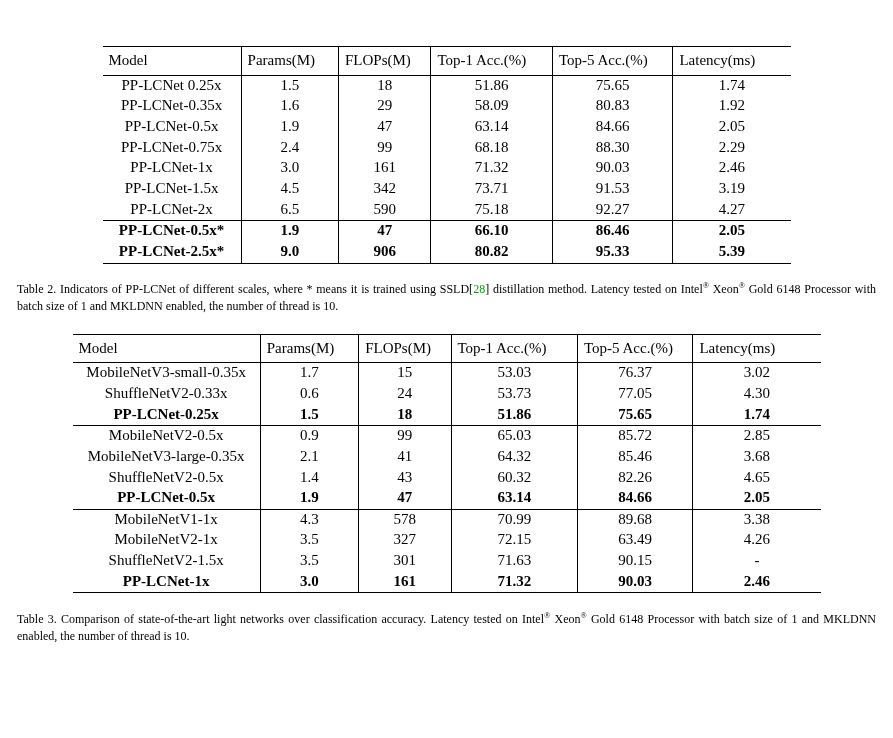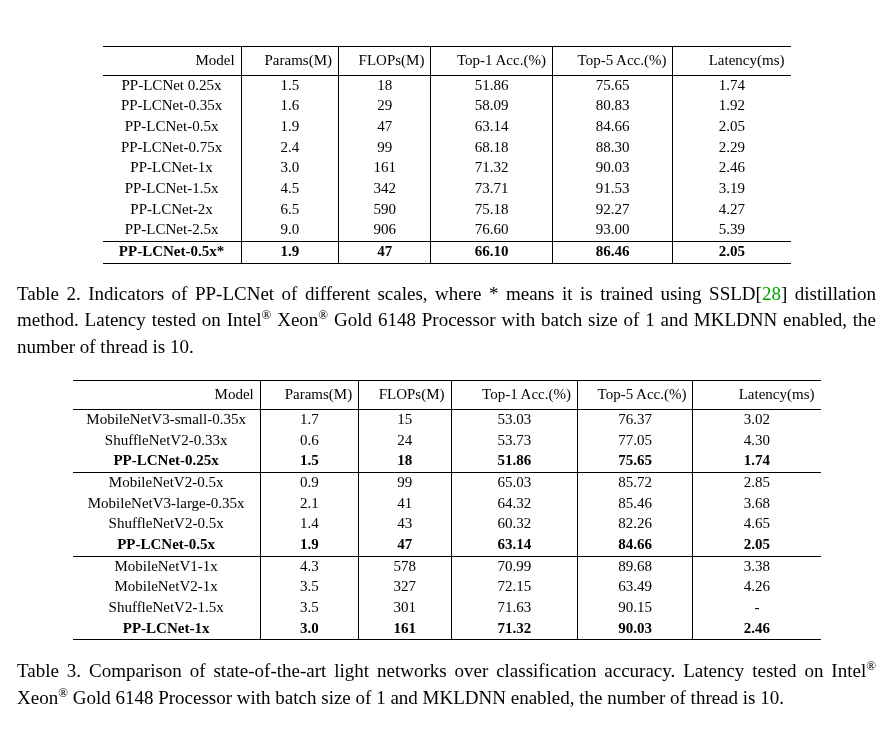--- a/index.html
+++ b/index.html
@@ -24,21 +24,21 @@
     font-size: 15px;
     border-top: 1.2px solid #000;
     border-bottom: 1.2px solid #000;
   }
   #table2 { width: 688px; }
   #table3 { width: 748px; }
   thead tr { border-bottom: 1.2px solid #000; }
   th {
     font-weight: normal;
     padding: 4px 6px 5px 6px;
-    text-align: right;
+    text-align: left;
     line-height: 1.25;
     font-family: Liberation Serif, serif;
   }
   td {
     padding: 0px 6px 1px 6px;
     text-align: center;
     line-height: 1.31;
   }
   th + th, td + td { border-left: 1px solid #000; }
   tr.group-start { border-top: 1.1px solid #000; margin-top: 43px; }
@@ -53,21 +53,21 @@
 
   #table3 th:nth-child(1){ width: 187px; }
   #table3 th:nth-child(2){ width: 98px; }
   #table3 th:nth-child(3){ width: 92px; }
   #table3 th:nth-child(4){ width: 126px; }
   #table3 th:nth-child(5){ width: 115px; }
   #table3 th:nth-child(6){ width: 127px; }
 
   .caption {
     margin: 17px 17px 0 17px;
-    font-size: 19px;
+    font-size: 12px;
     line-height: 1.42;
     text-align: justify;
   }
   #caption3 { margin-top: 18px; }
   #table3 { margin-top: 19px; }
   .cite { color: var(--cite-color, #00a000); }
   .sup {
     font-size: 0.68em;
     vertical-align: super;
     line-height: 0;
@@ -139,35 +139,35 @@
           <td>3.19</td>
         </tr>
         <tr>
           <td>PP-LCNet-2x</td>
           <td>6.5</td>
           <td>590</td>
           <td>75.18</td>
           <td>92.27</td>
           <td>4.27</td>
         </tr>
-        <tr>
-          <td>PP-LCNet-2.5x</td>
-          <td>9.0</td>
-          <td>906</td>
-          <td>76.60</td>
-          <td>93.00</td>
-          <td>5.39</td>
-        </tr>
         <tr class="bold group-start">
           <td>PP-LCNet-0.5x*</td>
           <td>1.9</td>
           <td>47</td>
           <td>66.10</td>
           <td>86.46</td>
           <td>2.05</td>
+        </tr>
+        <tr class="bold">
+          <td>PP-LCNet-2.5x*</td>
+          <td>9.0</td>
+          <td>906</td>
+          <td>80.82</td>
+          <td>95.33</td>
+          <td>5.39</td>
         </tr>
       </tbody>
   </table>
 
   <p class="caption" id="caption2"><span>Table 2. Indicators of PP-LCNet of different scales, where * means it is trained using SSLD[</span><span class="cite">28</span><span>] distillation method. Latency tested on Intel</span><span class="sup">®</span><span> Xeon</span><span class="sup">®</span><span> Gold 6148 Processor with batch size of 1 and MKLDNN enabled, the number of thread is 10.</span></p>
 
   <table id="table3">
     <thead>
       <tr>
           <th>Model</th>

